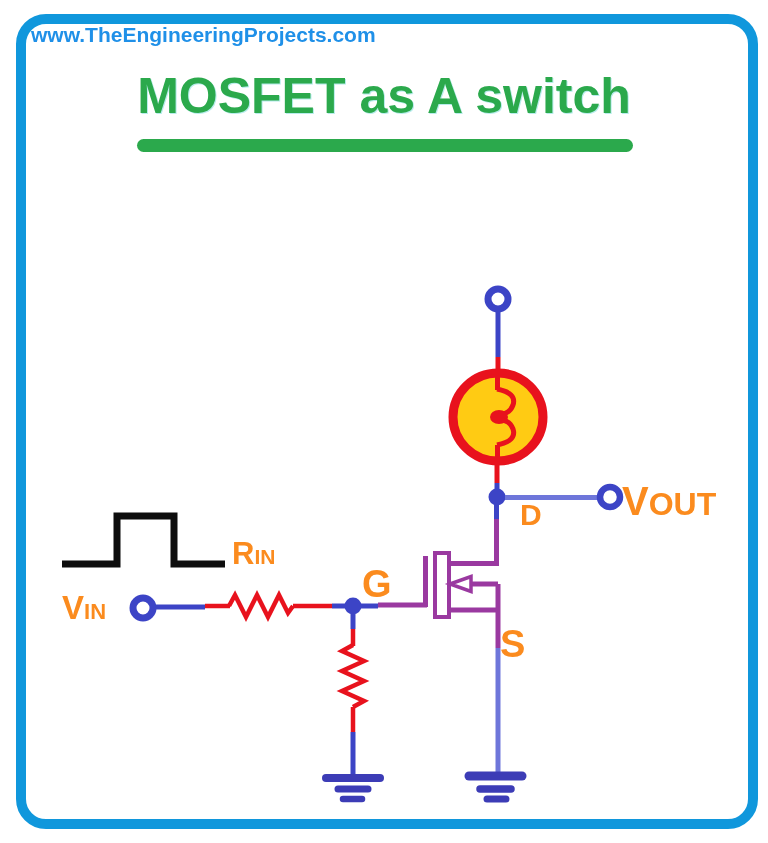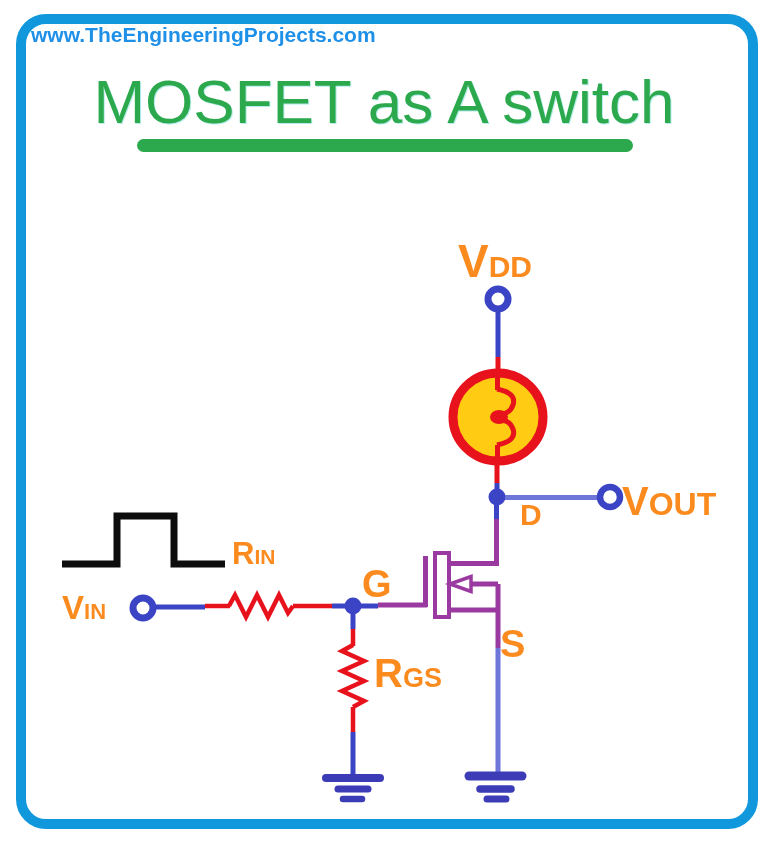--- a/index.html
+++ b/index.html
@@ -26,21 +26,21 @@
     position:absolute;left:16px;top:14px;width:742px;height:815px;
     border:10px solid var(--frame-blue);border-radius:30px;background:#fff;
   }
   .watermark{
     position:absolute;left:31px;top:23px;
     font-size:21px;font-weight:bold;color:var(--watermark-blue);
     letter-spacing:0px;white-space:nowrap;
   }
   .title{
     position:absolute;left:0;top:71px;width:768px;text-align:center;
-    font-size:62px;font-weight:normal;color:var(--title-green);line-height:1;
+    font-size:50px;font-weight:bold;color:var(--title-green);line-height:1;
     text-shadow:1px 1px 0 #b8ecec;white-space:nowrap;
   }
   .title-underline{
     position:absolute;left:137px;top:139px;width:496px;height:13px;
     background:var(--title-green);border-radius:7px;
   }
   svg.circuit{position:absolute;left:0;top:0;width:768px;height:843px;}
   svg .ln{fill:none;}
   svg .s-red{stroke:var(--wire-red);}
   svg .s-blue{stroke:var(--wire-blue);}
@@ -171,30 +171,28 @@
       <line class="ln s-ground" stroke-width="7" x1="338" y1="789" x2="368" y2="789"></line>
       <line class="ln s-ground" stroke-width="6.5" x1="343" y1="799" x2="362" y2="799"></line>
     </g>
     <g>
       <line class="ln s-ground" stroke-width="9" x1="469" y1="776" x2="522" y2="776"></line>
       <line class="ln s-ground" stroke-width="7.5" x1="480" y1="789" x2="511" y2="789"></line>
       <line class="ln s-ground" stroke-width="7" x1="487" y1="799" x2="506" y2="799"></line>
     </g>
   </svg>
 
-  <div class="lbl" style="left:458px;top:238px;font-size:46px;"><span>V</span><span style="font-size:30px;">DD</span></div>
 
 
   <div class="lbl" style="left:622px;top:481px;font-size:40px;"><span>V</span><span style="font-size:32px;">OUT</span></div>
 
   <div class="lbl" style="left:520px;top:500px;font-size:30px;">D</div>
 
   <div class="lbl" style="left:362px;top:565px;font-size:38px;">G</div>
 
   <div class="lbl" style="left:500px;top:625px;font-size:38px;">S</div>
 
   <div class="lbl" style="left:232px;top:538px;font-size:31px;"><span>R</span><span style="font-size:21px;">IN</span></div>
 
-  <div class="lbl" style="left:374px;top:653px;font-size:40px;"><span>R</span><span style="font-size:27px;">GS</span></div>
 
   <div class="lbl" style="left:62px;top:591px;font-size:33px;"><span>V</span><span style="font-size:22px;">IN</span></div>
 
 </div>
 
 </body></html>

